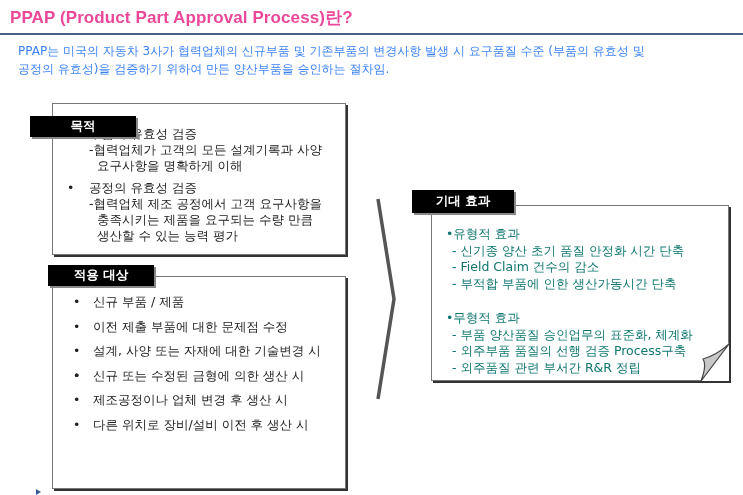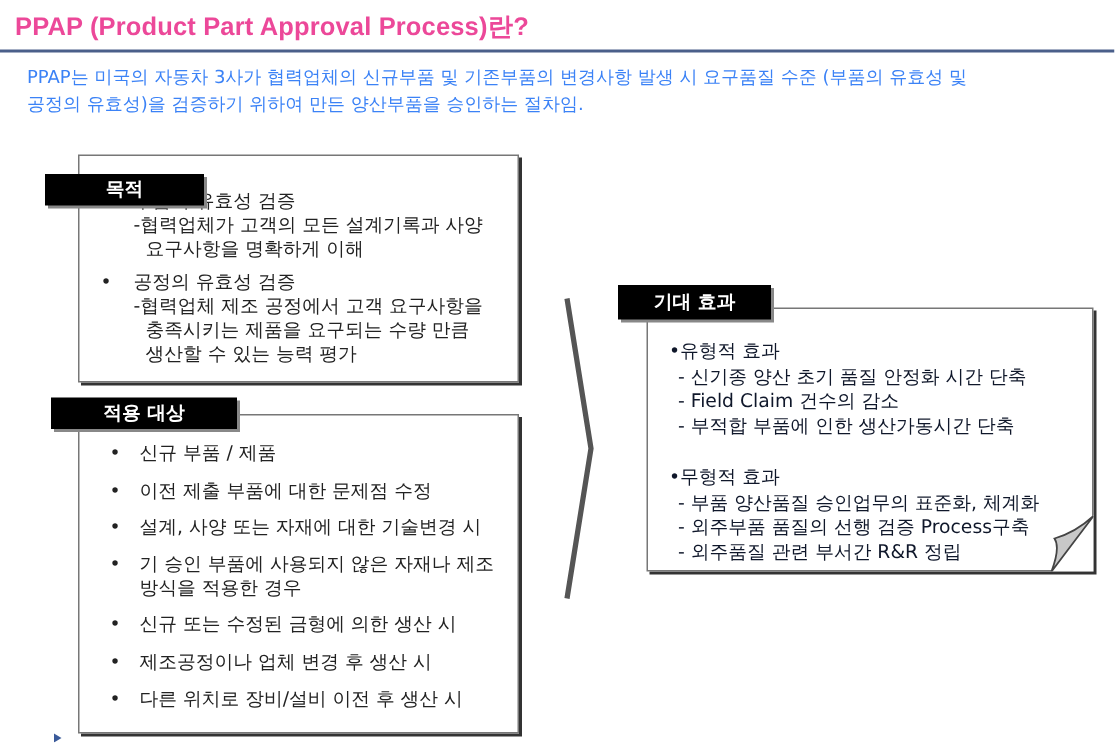--- a/index.html
+++ b/index.html
@@ -40,31 +40,31 @@
     
     #box-purpose { left: 52px; top: 103px; width: 294px; height: 152px; }
     #label-purpose { left: 30px; top: 96px; width: 106px; height: 21px; margin-top: 20px; }
     #box-purpose .list { position: absolute; left: 14px; top: 22px; width: 275px; }
     #box-purpose li { padding-left: 20px; margin-bottom: 6px; line-height: 16px; }
     #box-purpose .sub { padding-left: 2px; }
     #box-purpose .sub-line { display: block; padding-left: 10px; }
 
     
     #box-scope { left: 52px; top: 276px; width: 294px; height: 213px; }
-    #label-scope { left: 34px; top: 265px; width: 124px; height: 21px; }
+    #label-scope { left: 48px; top: 265px; width: 106px; height: 21px; }
     #box-scope .list { position: absolute; left: 20px; top: 17px; width: 265px; }
     #box-scope li { padding-left: 20px; line-height: 16px; margin-bottom: 8.6px; }
 
     
     #chevron { position: absolute; left: 372px; top: 195px; }
 
     
     #box-effect { left: 431px; top: 205px; width: 298px; height: 176px; }
     #label-effect { left: 412px; top: 190px; width: 102px; height: 23px; }
-    #box-effect .group { position: absolute; left: 14px; width: 280px; font-size: 12.5px; color: #0f172a; line-height: 16.5px; }
+    #box-effect .group { position: absolute; left: 14px; width: 280px; font-size: 12.5px; color: #0f766e; line-height: 16.5px; }
     #group-tangible { top: 20px; }
     #group-intangible { top: 104px; }
     .group-head { display: block; }
     .group-item { display: block; padding-left: 6px; }
     #page-curl { position: absolute; right: -1px; bottom: -1px; }
 
     .corner-mark {
       position: absolute; left: 36px; top: 489px; width: 0; height: 0;
       border-left: 5px solid #3a5a9a; border-top: 3px solid transparent; border-bottom: 3px solid transparent;
     }
@@ -98,21 +98,21 @@
     </li>
   </ul>
 </div>
 
 <div class="label" id="label-scope">적용 대상</div>
 <div class="box" id="box-scope">
   <ul class="list">
     <li><span class="bullet">•</span><span>신규 부품 / 제품</span></li>
     <li><span class="bullet">•</span><span>이전 제출 부품에 대한 문제점 수정</span></li>
     <li><span class="bullet">•</span><span>설계, 사양 또는 자재에 대한 기술변경 시</span></li>
-    <li><span class="bullet">•</span><span>기 승인 부품에 사용되지 않은 자재나 제조 방식을 적용한 경우</span></li>
+    <li><span class="bullet">•</span></li>
     <li><span class="bullet">•</span><span>신규 또는 수정된 금형에 의한 생산 시</span></li>
     <li><span class="bullet">•</span><span>제조공정이나 업체 변경 후 생산 시</span></li>
     <li><span class="bullet">•</span><span>다른 위치로 장비/설비 이전 후 생산 시</span></li>
   </ul>
 </div>
 
 <svg id="chevron" width="30" height="210" viewBox="0 0 30 210">
   <polyline points="6,4 22,104 6,204" fill="none" stroke="#555" stroke-width="3.5" stroke-linejoin="miter"></polyline>
 </svg>
 

